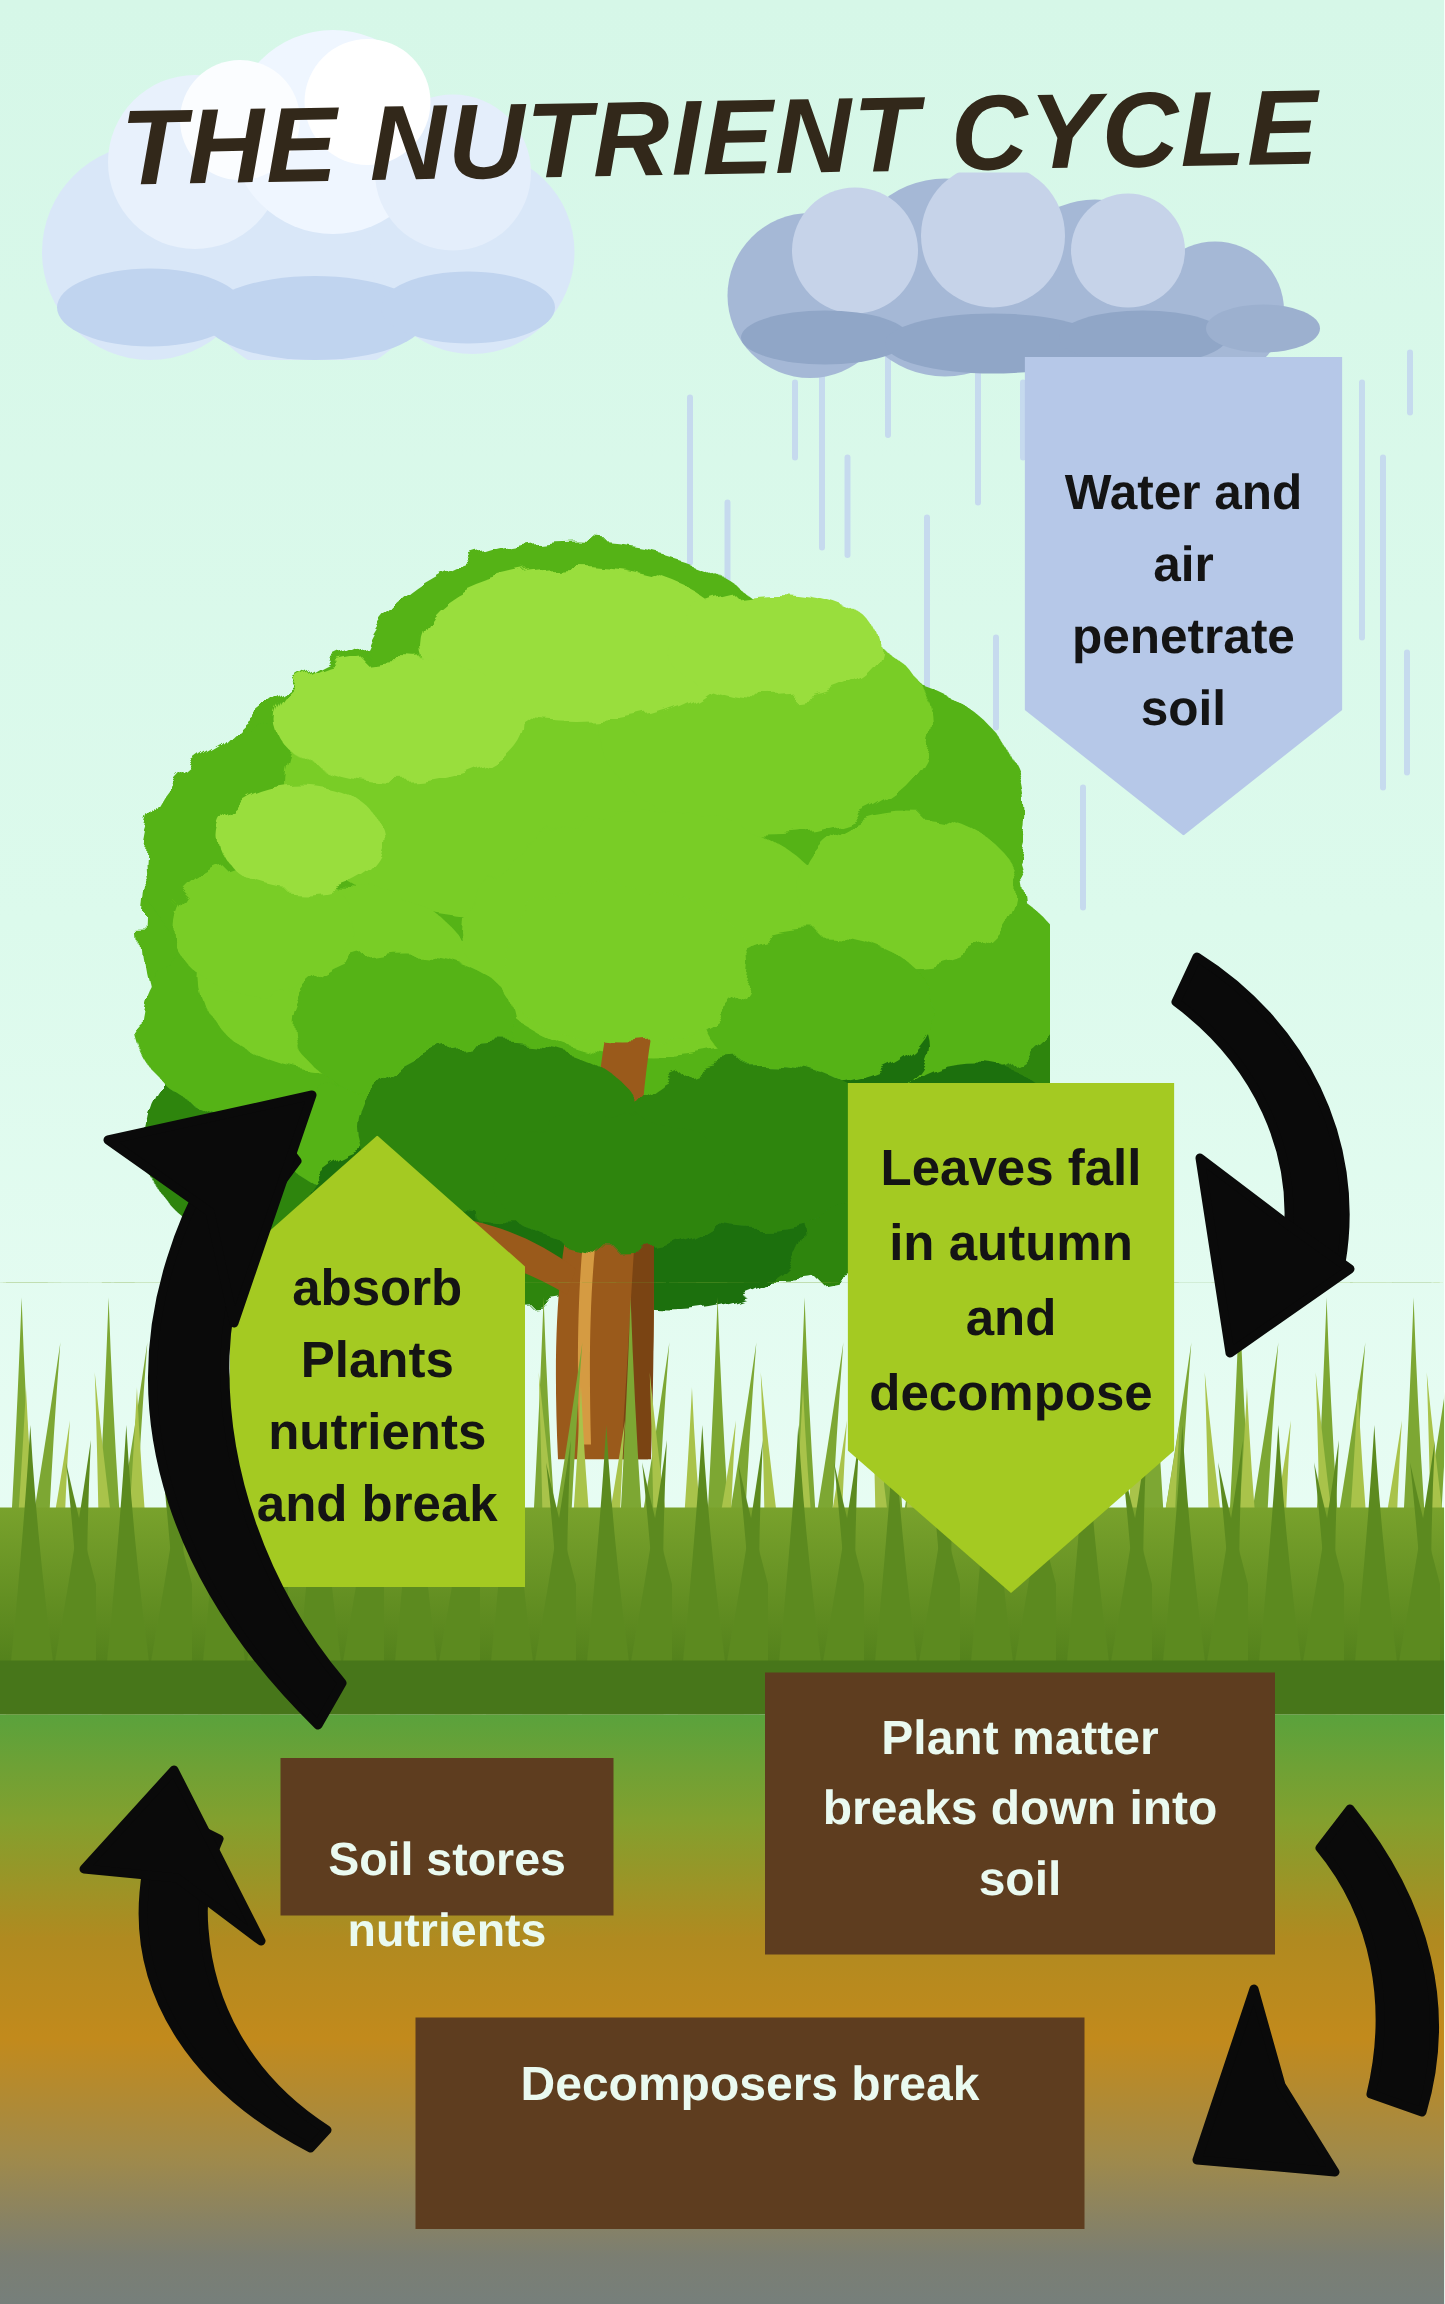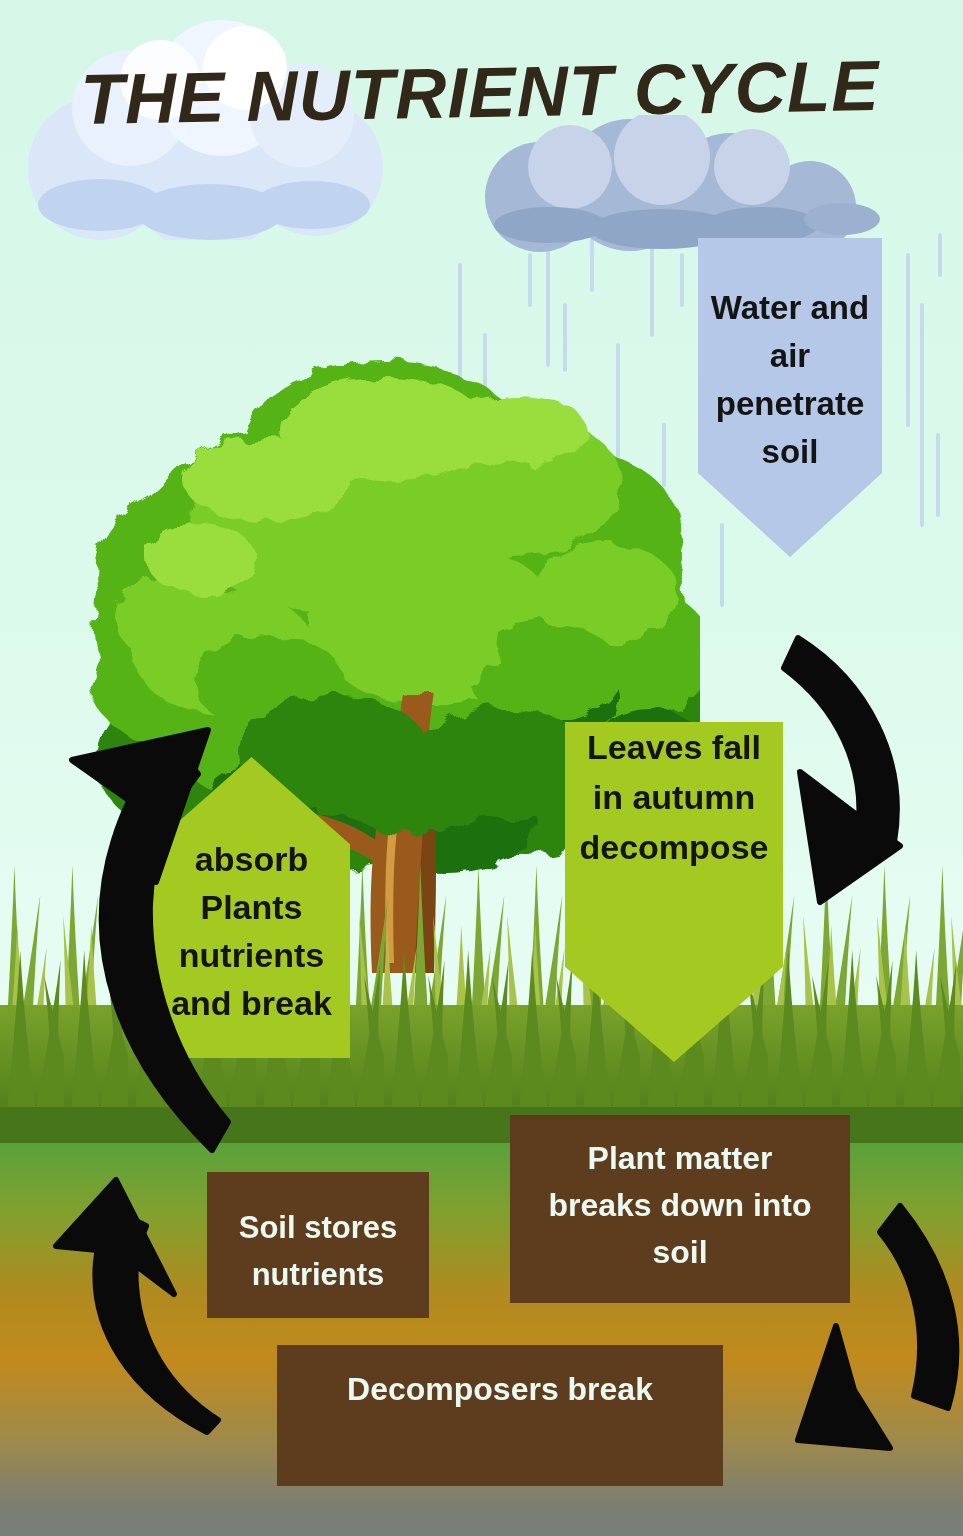--- a/index.html
+++ b/index.html
@@ -18,37 +18,37 @@
   #title{
     left:70px; top:52px; width:820px; z-index:10;
     font-size:71px; font-weight:bold; font-style:italic;
     letter-spacing:1px; color:var(--title-text); text-align:center;
     transform:rotate(-1deg); white-space:nowrap;
   }
   
   .label{ z-index:7; box-sizing:border-box; text-align:center; font-weight:bold; }
   .label .ln{ line-height:48px; }
   #lbl-water{
-    left:698px; top:238px; width:184px; height:319px; background:var(--label-blue);
-    color:var(--text-dark); font-size:33px; padding-top:46px;
+    left:683px; top:238px; width:212px; height:319px; background:var(--label-blue);
+    color:var(--text-dark); font-size:33px; padding-top:66px;
     clip-path:polygon(0 0,100% 0,100% 73.7%,50% 100%,0 73.7%);
   }
   #lbl-plants{
     left:153px; top:757px; width:197px; height:301px; background:var(--label-green);
     color:var(--text-dark); font-size:34px; padding-top:78px;
     clip-path:polygon(50% 0,100% 29%,100% 100%,0 100%,0 29%);
   }
   #lbl-leaves{
     left:565px; top:722px; width:218px; height:340px; background:var(--label-green);
-    color:var(--text-dark); font-size:34px; 
+    color:var(--text-dark); font-size:34px; padding-top:32px;
     clip-path:polygon(0 0,100% 0,100% 72%,50% 100%,0 72%);
   }
   #lbl-leaves .ln{ line-height:50px; }
   .brownbox{ background:var(--box-brown); color:var(--text-light); }
-  #lbl-soilstores{ left:187px; top:1172px; width:222px; height:146px; font-size:31px; padding-top:32px;margin-left:20px; }
+  #lbl-soilstores{ left:187px; top:1172px; width:222px; height:105px; font-size:31px; padding-top:44px; }
   #lbl-soilstores .ln{ line-height:47px; }
   #lbl-plantmatter{ left:510px; top:1115px; width:340px; height:188px; font-size:32px; padding-top:20px; }
   #lbl-plantmatter .ln{ line-height:47px; }
   #lbl-decomposers{ left:277px; top:1345px; width:446px; height:141px; font-size:32px; padding-top:20px; }
   
   #soil{
     left:0; top:1143px; width:963px; height:393px; z-index:2;
     background:linear-gradient(180deg,#5aa23c 0%, #83a02e 18%, #b08a20 38%,
       #c28a1c 55%, #a08a4a 75%, #7b7e72 92%, #767f7b 100%);
   }
@@ -240,20 +240,21 @@
   <div id="lbl-plants" class="abs label">
     <div class="ln">absorb</div>
     <div class="ln">Plants</div>
     <div class="ln">nutrients</div>
     <div class="ln">and break</div>
   </div>
 
   <div id="lbl-leaves" class="abs label">
     <div class="ln">Leaves fall</div>
     <div class="ln">in autumn</div>
+    <div class="ln">and</div>
     <div class="ln">decompose</div>
   </div>
 
   <div id="lbl-soilstores" class="abs label brownbox">
     <div class="ln">Soil stores</div>
     <div class="ln">nutrients</div>
   </div>
 
   <div id="lbl-plantmatter" class="abs label brownbox">
     <div class="ln">Plant matter</div>

